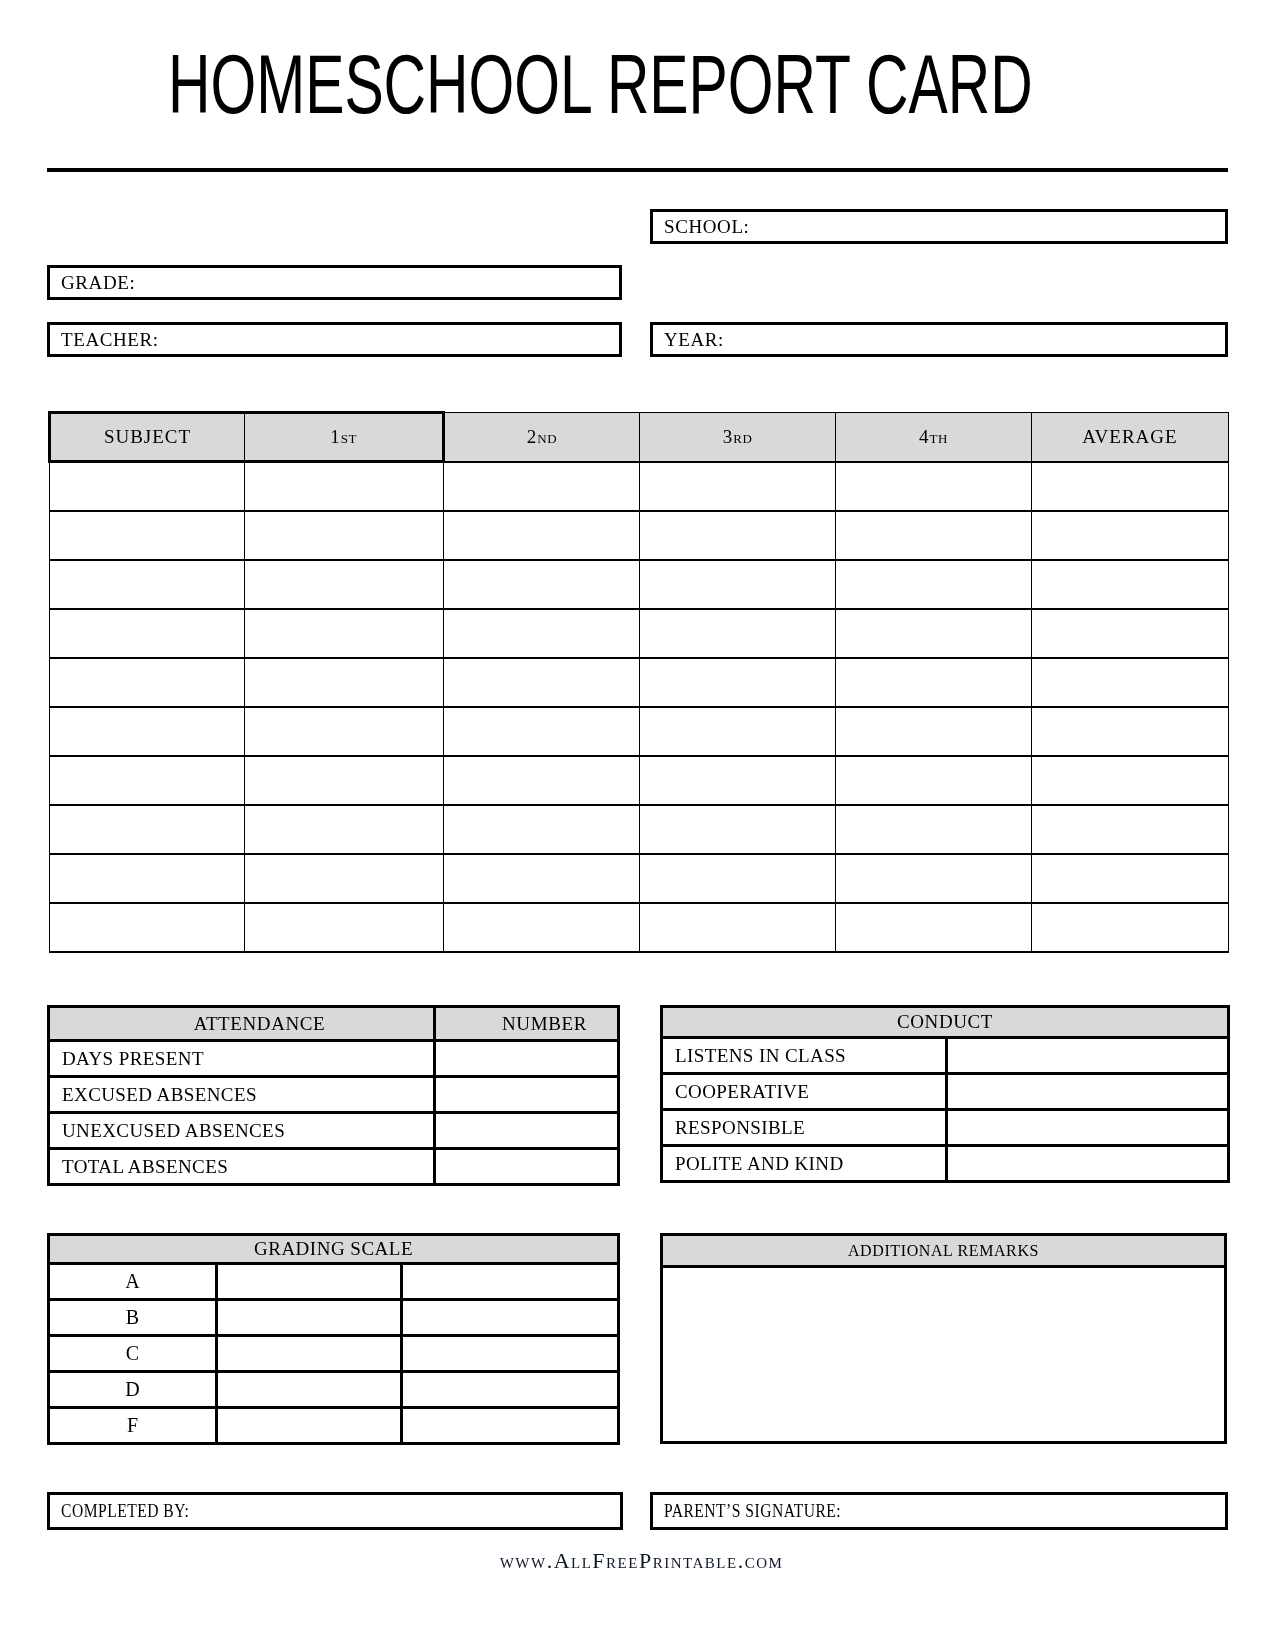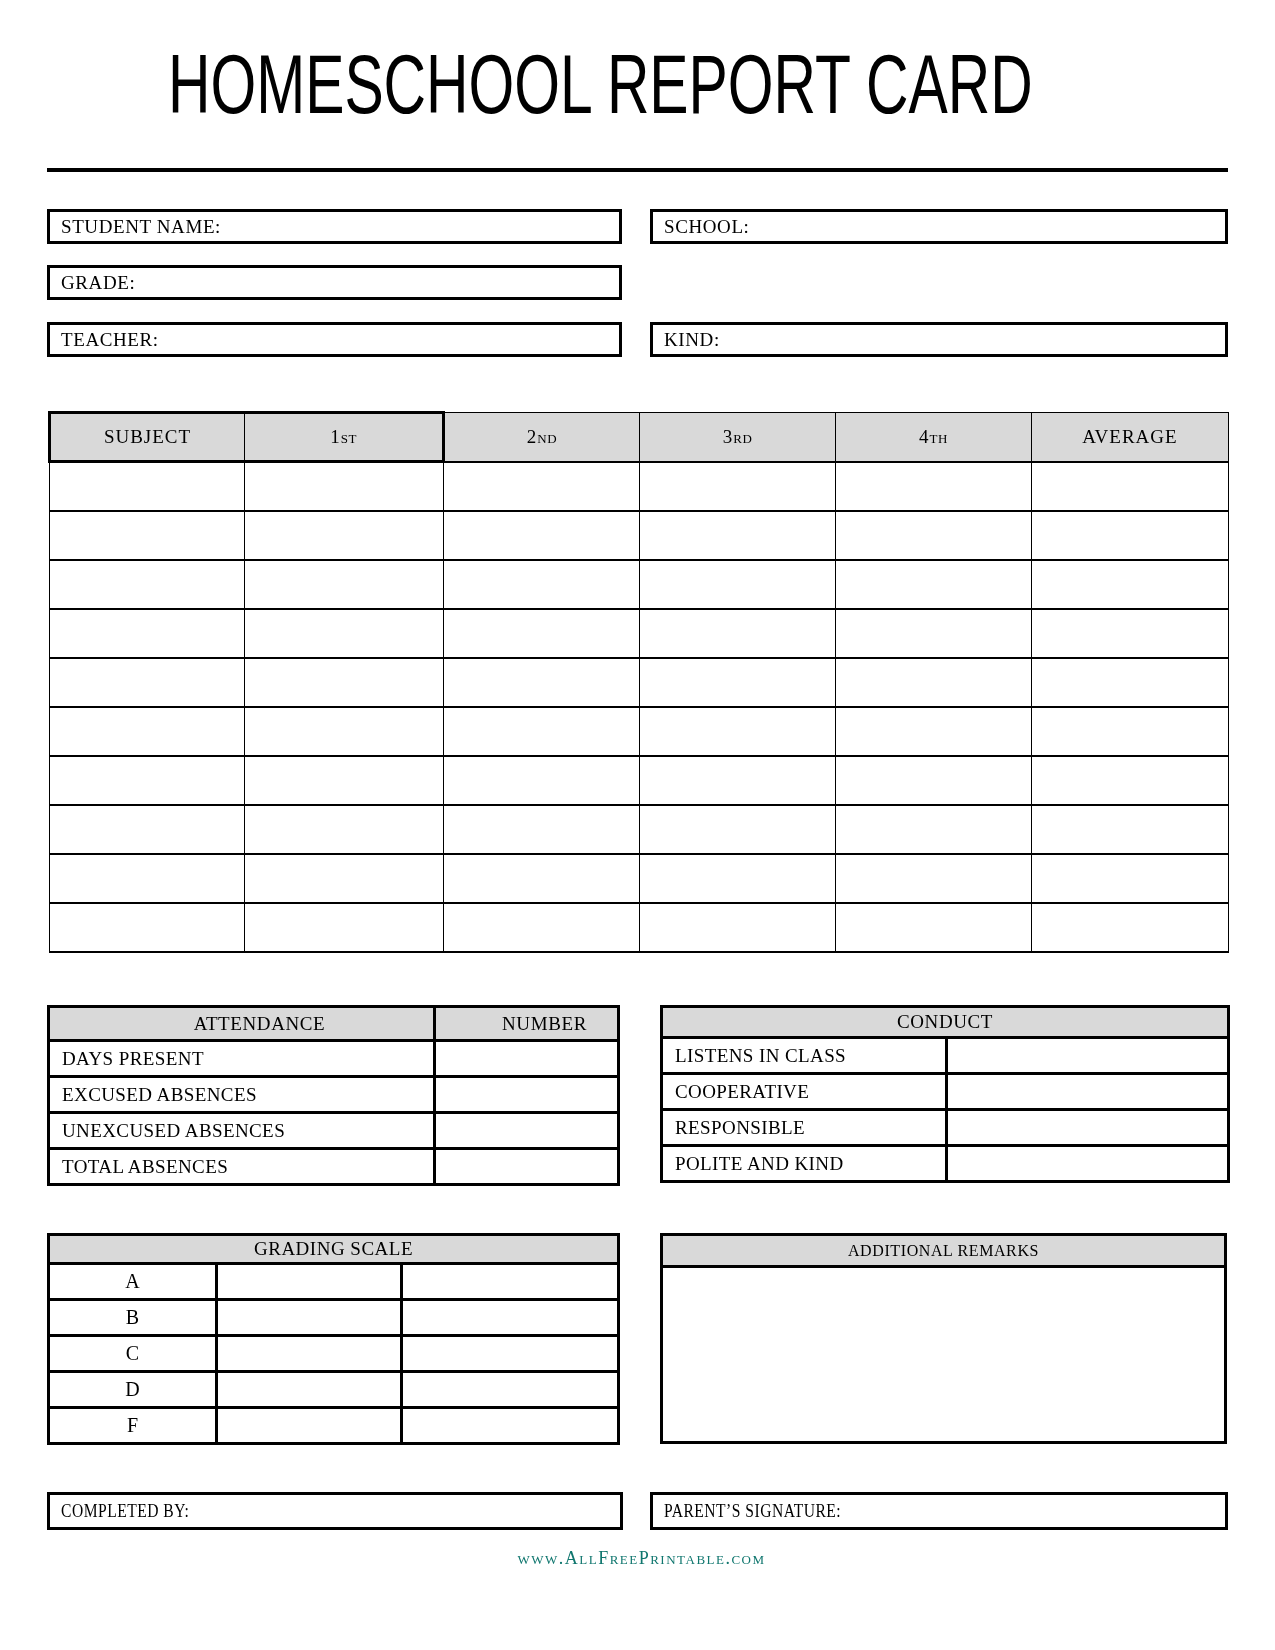--- a/index.html
+++ b/index.html
@@ -75,45 +75,42 @@
   .remarks-header {
     height:29px; flex:0 0 29px; background:#d9d9d9; border-bottom:3px solid #000;
     display:flex; align-items:center; justify-content:center;
     font-size:16px; letter-spacing:0.6px;
   }
   .remarks-body { flex:1 1 auto; }
 
   
   .footer {
     position:absolute; left:8px; right:0; top:1548px; text-align:center;
-    font-variant:small-caps; font-size:18px; color:#0f766e; letter-spacing:1.5px;
+    font-variant:small-caps; font-size:22px; color:#0f172a; letter-spacing:1.5px;
   }
 </style>
 </head>
 <body>
 
 <div class="page">
 
   <h1 class="title">HOMESCHOOL REPORT CARD</h1>
   <div class="rule"></div>
 
-  <div class="field-box f-student">
-    <span class="lbl">STUDENT NAME:</span>
-  </div>
   <div class="field-box f-school">
     <span class="lbl">SCHOOL:</span>
   </div>
   <div class="field-box f-grade">
     <span class="lbl">GRADE:</span>
   </div>
   <div class="field-box f-teacher">
     <span class="lbl">TEACHER:</span>
   </div>
   <div class="field-box f-date">
-    <span class="lbl">KIND:</span>
+    <span class="lbl">YEAR:</span>
   </div>
 
   <table class="grades">
     <colgroup>
       <col style="width:195px">
         <col style="width:199px">
         <col style="width:196px">
       <col style="width:196px">
         <col style="width:196px">
         <col style="width:197px">

